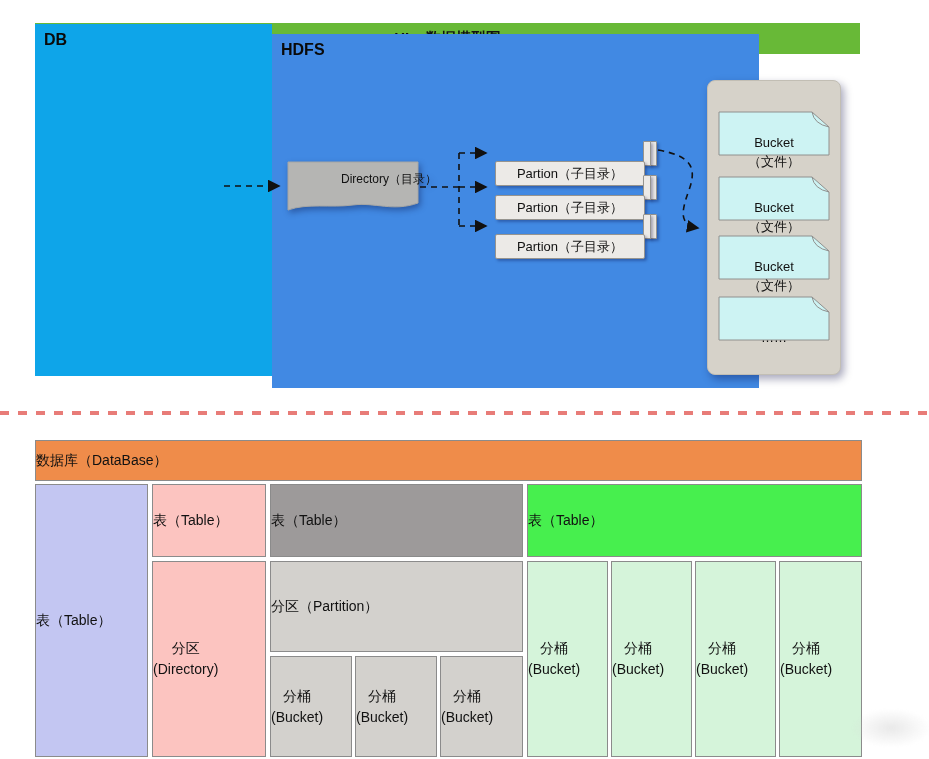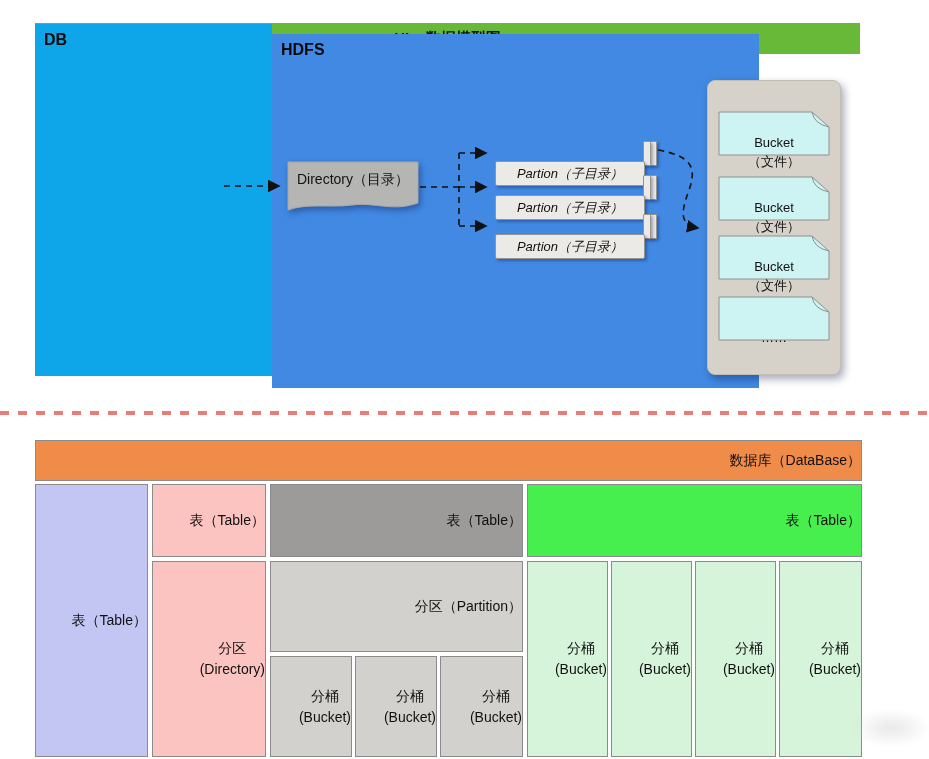--- a/index.html
+++ b/index.html
@@ -14,39 +14,39 @@
   .dbzone{left:35px;top:24px;width:237px;height:352px;background:#0ea5e9;text-decoration:underline;}
   .hdfszone{left:272px;top:34px;width:487px;height:354px;background:#4189e3;}
   .zonelbl{position:absolute;left:9px;top:7px;font-weight:bold;font-size:16px;color:#0a0a0a;}
   .tablebox{left:53px;top:131px;width:168px;height:120px;background:#8eec84;
             border:2px solid #5dcc58;box-shadow:2px 3px 6px rgba(0,60,60,.35);}
   .tablebox-title{position:absolute;left:0;top:8px;width:100%;text-align:center;font-size:14px;}
   .tablegrid{position:absolute;left:5px;right:5px;top:39px;bottom:7px;display:grid;
              grid-template-columns:1fr 1fr;grid-template-rows:1fr 1fr 1fr;gap:3px 2px;}
   .tgcell{background:#f6b6b2;border:1px solid #8b8b8b;}
   .dirwrap{left:287px;top:161px;width:132px;height:54px;filter:drop-shadow(2px 3px 3px rgba(0,0,50,.35));}
-  .dirlbl{position:absolute;left:0;top:10px;width:100%;text-align:center;font-size:14px;}
-  .partion{height:41px;font-style:italic;}
+  .dirlbl{position:absolute;left:0;top:10px;width:100%;text-align:center;font-size:12px;padding-left:36px;}
+  .partion{height:41px;}
   .pmain{position:absolute;left:0;top:0;width:148px;height:23px;background:#eceae7;
          border:1px solid #96948f;border-radius:2px;font-size:13px;
          box-shadow:2px 2px 3px rgba(0,0,60,.3);}
   .pslice{position:absolute;top:0;width:6px;height:23px;background:#eceae7;border:1px solid #96948f;
           border-radius:1px;box-shadow:2px 2px 3px rgba(0,0,60,.3);}
   .panel{left:707px;top:80px;width:134px;height:295px;background:#d6d2c9;border:1px solid #c2beb4;
          border-radius:8px;box-shadow:3px 4px 8px rgba(0,0,60,.35);}
   .doc{left:718px;width:112px;height:43px;}
   .doctext{position:absolute;left:0;top:0;width:100%;height:100%;font-size:13px;}
 
   
   .divider{left:0;top:411px;width:929px;height:4px;
            background:repeating-linear-gradient(90deg,#e87c78 0 9px,rgba(0,0,0,0) 9px 18px);}
 
   
   .cell{position:absolute;box-sizing:border-box;border:1px solid #8b8b8b;display:flex;
-        align-items:center;justify-content:flex-end;text-align:center;font-size:14px;white-space:pre-line;line-height:1.5;padding-left:12px;}
+        align-items:center;justify-content:flex-start;text-align:center;font-size:14px;white-space:pre-line;line-height:1.5;}
   .orange{background:#ef8c4a;}
   .lav{background:#c3c6f2;}
   .pink{background:#fcc4c0;}
   .grayhdr{background:#9d9a9a;}
   .graycell{background:#d3d1cd;}
   .greenhdr{background:#47ef4e;}
   .greencell{background:#d5f4da;}
 
   .watermark{left:853px;top:710px;width:76px;height:36px;border-radius:8px;
              background:radial-gradient(ellipse at center,rgba(215,215,215,.55),rgba(255,255,255,0) 75%);

